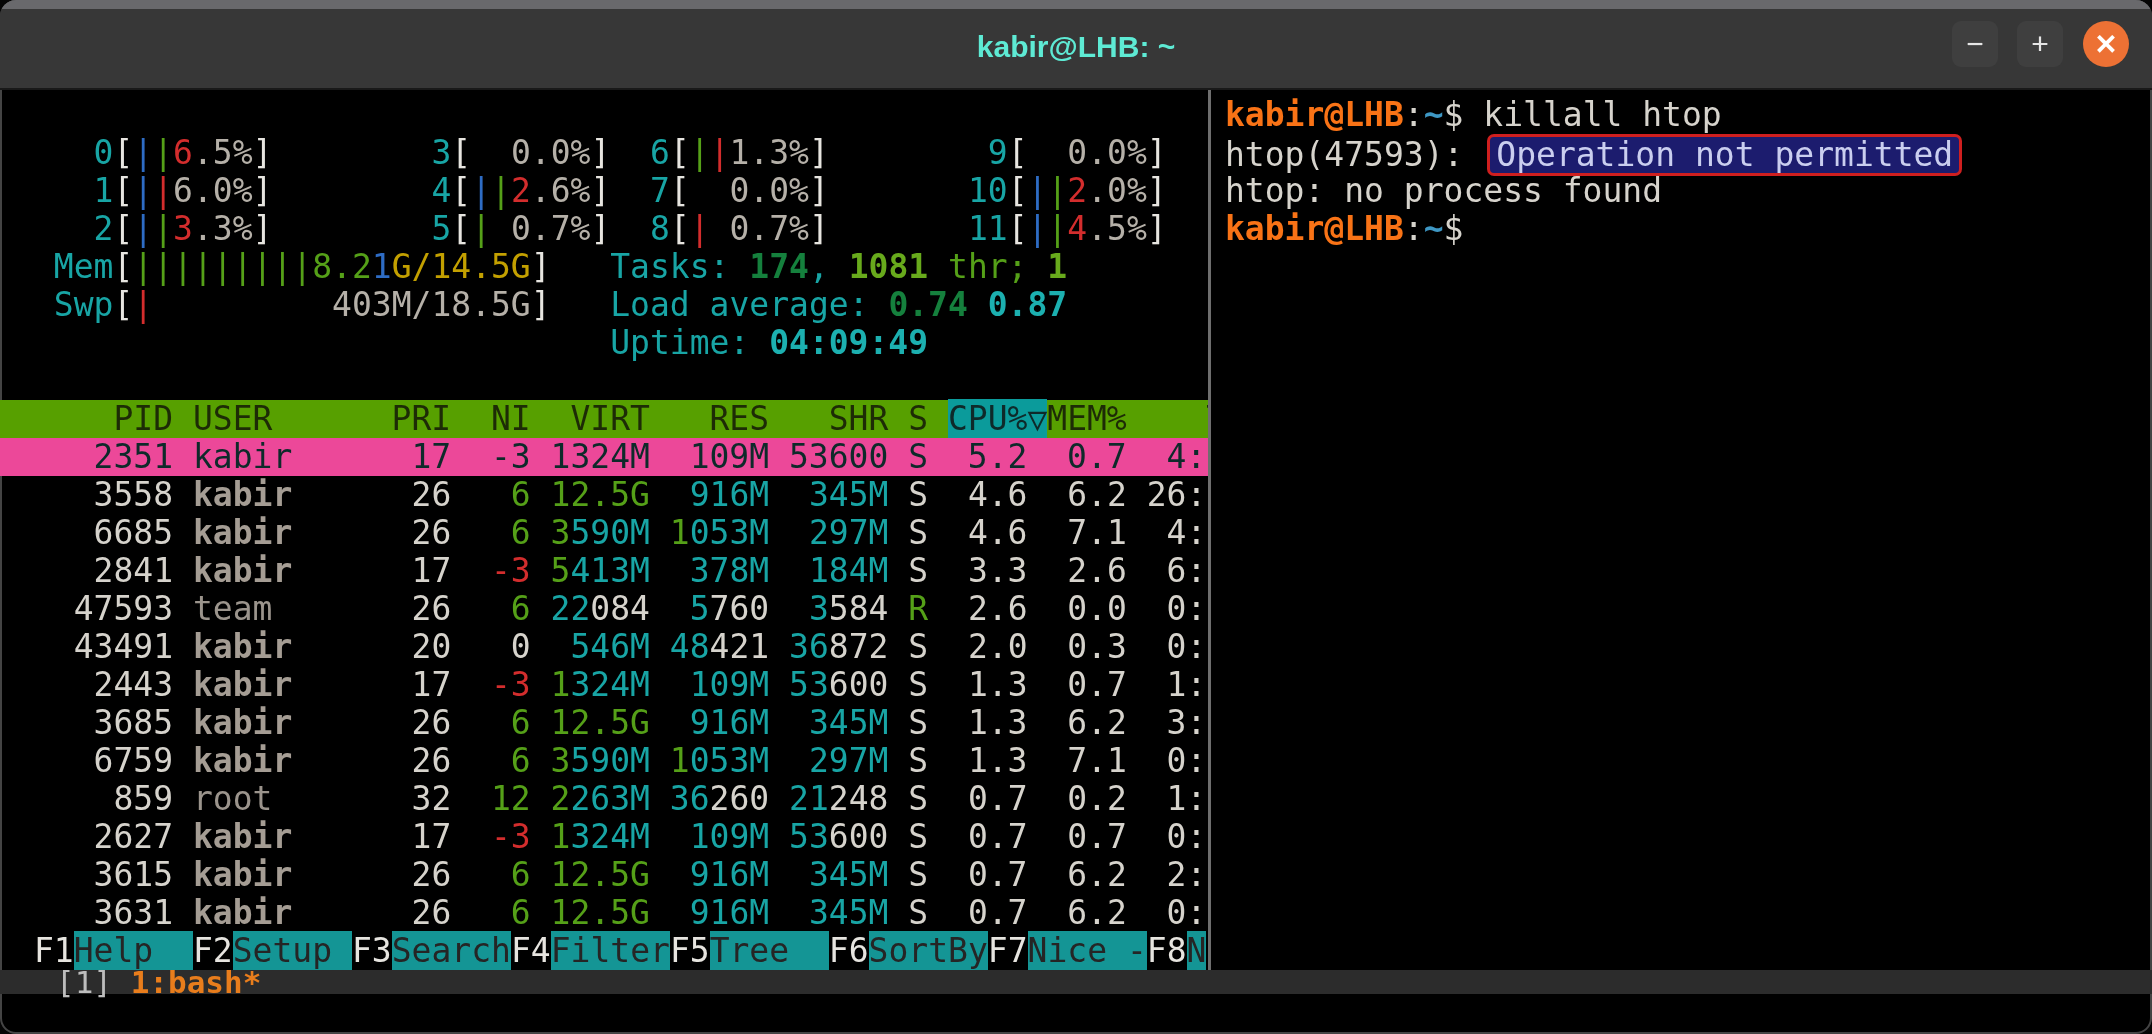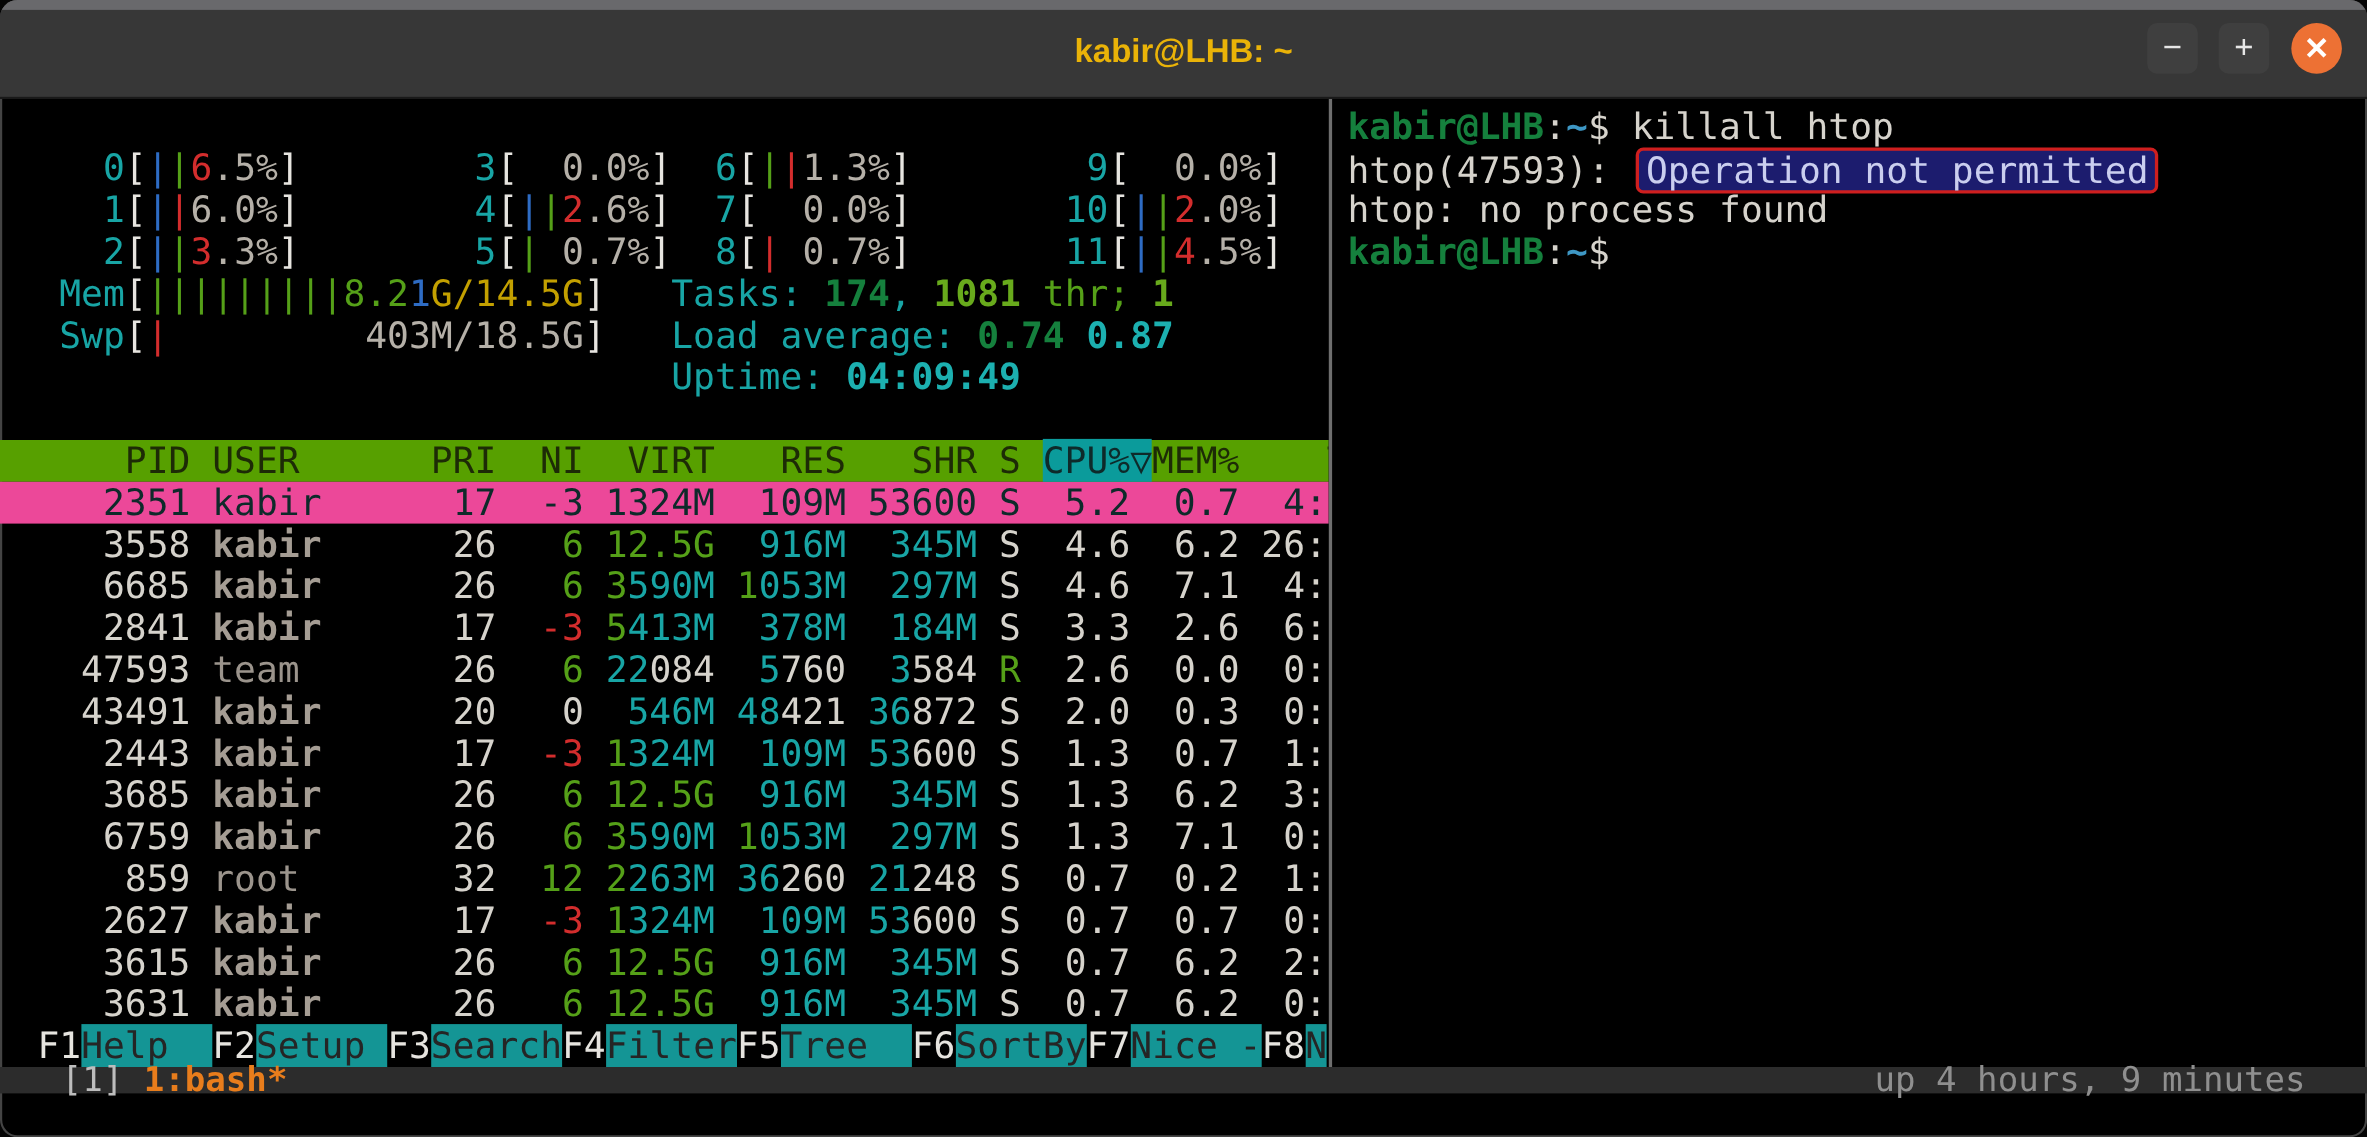--- a/index.html
+++ b/index.html
@@ -3,21 +3,21 @@
 <meta charset="utf-8">
 <style>
   html,body{margin:0;padding:0;background:#050505;}
   .window{position:relative;width:2152px;height:1034px;background:#000;border-radius:16px;
           overflow:hidden;box-shadow:inset 0 0 0 2px rgba(150,150,150,.45);
           font-family:"DejaVu Sans Mono", monospace;}
   
   .titlebar{position:relative;height:88px;background:#373737;border-bottom:2px solid #191919;
             display:flex;align-items:center;justify-content:center;}
   .titlebar::before{content:"";position:absolute;top:0;left:0;right:0;height:9px;background:#69696c;}
-  .title{font-family:"Liberation Sans", sans-serif;font-weight:bold;font-size:30px;color:#eab308;margin-top:6px;}
+  .title{font-family:"Liberation Sans", sans-serif;font-weight:bold;font-size:30px;color:#5eead4;margin-top:6px;}
   .winbtn{position:absolute;top:21px;width:46px;height:46px;display:flex;align-items:center;justify-content:center;
           font-family:"Liberation Sans", sans-serif;font-size:30px;color:#e6e6e6;border-radius:9px;cursor:default;}
   .btn-min{right:154px;background:#3f3f3f;}
   .btn-max{right:89px;background:#3f3f3f;}
   .btn-close{right:23px;background:#ed7134;border-radius:50%;color:#fff;font-weight:bold;font-size:28px;}
   
   .main{display:flex;height:880px;}
   .pane-left{width:1208px;height:928px;padding:6px 0 0 34px;box-sizing:border-box;overflow:hidden;}
   .divider{width:3px;height:880px;background:#6e6e6e;}
   .pane-right{flex:1;height:880px;padding:6px 0 0 14px;box-sizing:border-box;overflow:hidden;}
@@ -39,21 +39,21 @@
   .c-user{color:#a59d94;font-weight:bold;}
   .c-u2{color:#9b948c;}
   .c-hd{color:#1d2b06;}
   .c-hds{background:#0b9b9b;color:#0e2a2a;}
   .tline.hdr{background:#57a000;margin-left:-34px;padding-left:34px;}
   .tline.sel{background:#ec4899;margin-left:-34px;padding-left:34px;}
   .tline.sel span{color:#0e2a2a;font-weight:normal;}
   .c-fk{color:#e6e4df;}
   .c-fl{background:#149595;color:#252525;}
   
-  .c-pg{color:#15803d;font-weight:bold;}
+  .c-pg{color:#f97316;font-weight:bold;}
   .c-pb{color:#3e97c4;font-weight:bold;}
   .c-errbox{display:inline-block;background:#1c1c6e;color:#caceef;border:3px solid #cf1f1f;
             border-radius:7px;padding:0 6px;margin-left:4px;line-height:36px;}
   
   .statusbar{height:24px;background:#2c2c2c;display:flex;align-items:center;justify-content:space-between;
              padding:0 56px;font-size:31px;}
   .sb-left span{white-space:pre;}
   .c-sb1{color:#bdbdbd;}
   .c-sb2{color:#e87d1c;font-weight:bold;}
   .sb-right{color:#8f8f8f;}
@@ -100,16 +100,15 @@
     <div class="pane-right" id="shell-pane">
         <div class="tline"><span class="c-pg">kabir@LHB</span><span class="c-w">:</span><span class="c-pb">~</span><span class="c-w">$ killall htop</span></div>
         <div class="tline"><span class="c-w">htop(47593): </span><span class="c-errbox">Operation not permitted</span></div>
         <div class="tline"><span class="c-w">htop: no process found</span></div>
         <div class="tline"><span class="c-pg">kabir@LHB</span><span class="c-w">:</span><span class="c-pb">~</span><span class="c-w">$</span></div>
       </div>
   </div>
 
   <div class="statusbar">
     <div class="sb-left" id="sb-left"><span class="c-sb1">[1] </span><span class="c-sb2">1:bash*</span></div>
-    <div class="sb-right">up 4 hours, 9 minutes</div>
   </div>
 
 </div>
 
 </body></html>

